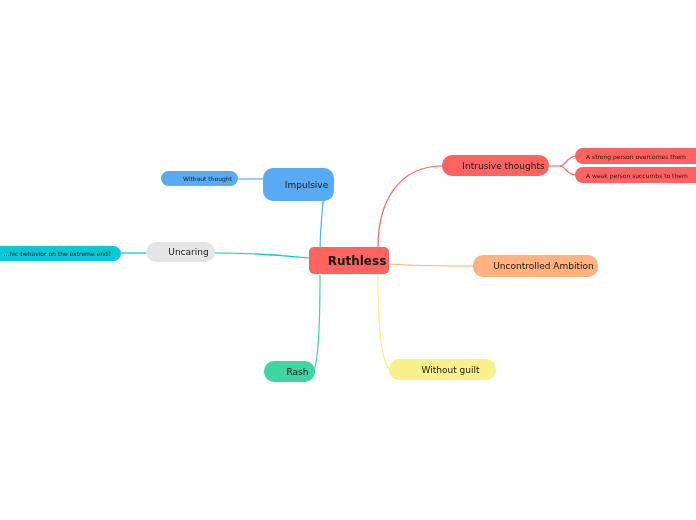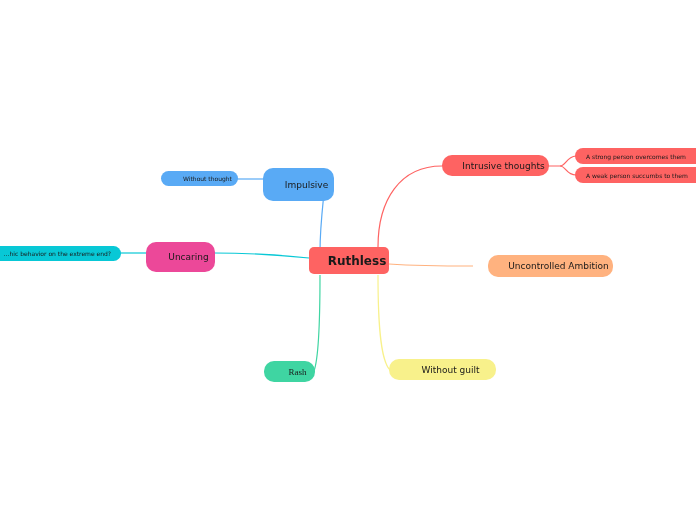--- a/index.html
+++ b/index.html
@@ -26,24 +26,24 @@
   <path d="M560 166 C 566 166, 566 175, 576 175" stroke="#fe6362" stroke-width="1.2" fill="none"></path>
   <path d="M389 264 C 420 266, 450 266, 473 266" stroke="#ffb27f" stroke-width="1.2" fill="none"></path>
   <path d="M378 275 C 378 320, 380 360, 390 370" stroke="#f8f18b" stroke-width="1.2" fill="none"></path>
 </svg>
 
 <div class="node root" style="left:309px;top:247px;width:80px;height:27px;">Ruthless</div>
 
 <div class="node main" style="left:263px;top:168px;width:71px;height:33px;background:#59aaf5;">Impulsive</div>
 <div class="node sub" style="left:161px;top:171px;width:77px;height:15px;background:#59aaf5;">Without thought</div>
 
-<div class="node main" style="left:146px;top:242px;width:69px;height:30px;background:#ec4899;">Uncaring</div>
+<div class="node main" style="left:146px;top:242px;width:69px;height:20px;background:#e5e5e5;">Uncaring</div>
 <div class="node sub" style="left:-30px;top:246px;width:151px;height:15px;background:#08c8d6;justify-content:flex-end;padding-right:10px;">…hic behavior on the extreme end?</div>
 
-<div class="node main" style="left:264px;top:361px;width:51px;height:21px;background:#3fd5a2;font-family:Liberation Serif, serif;">Rash</div>
+<div class="node main" style="left:264px;top:361px;width:51px;height:21px;background:#3fd5a2;">Rash</div>
 
 <div class="node main" style="left:442px;top:155px;width:107px;height:21px;background:#fe6362;">Intrusive thoughts</div>
 <div class="node sub" style="left:575px;top:148px;width:130px;height:16px;background:#fe6362;justify-content:flex-start;padding-left:11px;">A strong person overcomes them</div>
 <div class="node sub" style="left:575px;top:167px;width:130px;height:16px;background:#fe6362;justify-content:flex-start;padding-left:11px;">A weak person succumbs to them</div>
 
-<div class="node main" style="left:488px;top:255px;width:125px;height:22px;background:#ffb27f;">Uncontrolled Ambition</div>
+<div class="node main" style="left:473px;top:255px;width:125px;height:22px;background:#ffb27f;">Uncontrolled Ambition</div>
 
 <div class="node main" style="left:389px;top:359px;width:107px;height:21px;background:#f8f18b;">Without guilt</div>
 
 </body></html>

